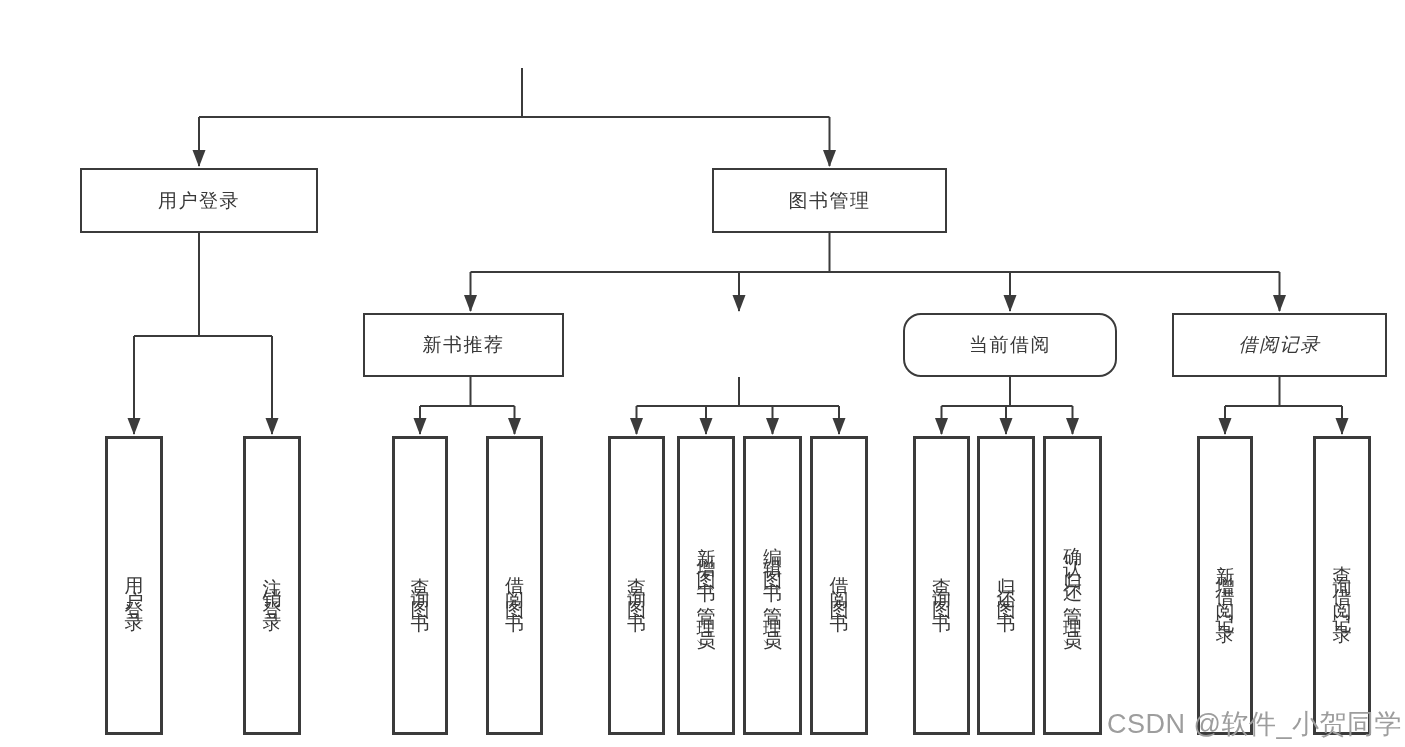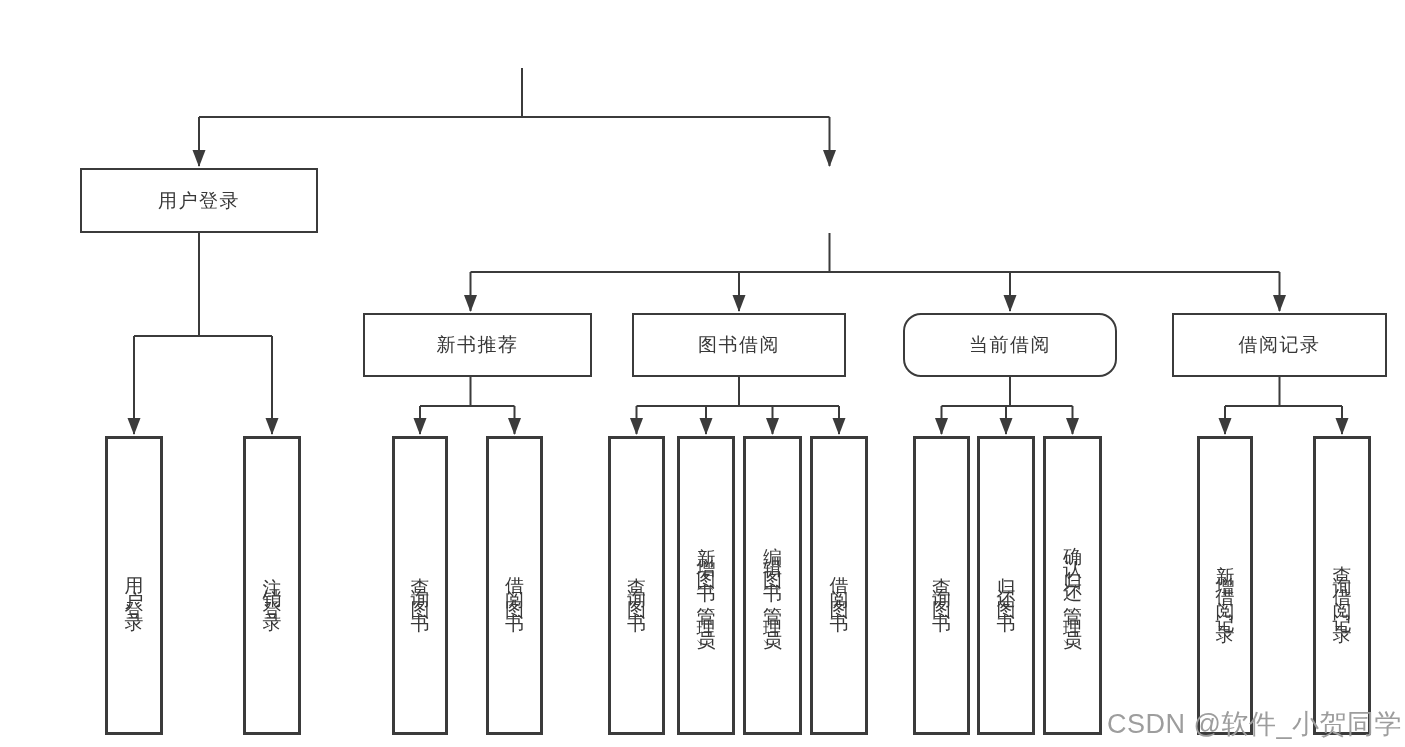--- a/index.html
+++ b/index.html
@@ -89,25 +89,25 @@
     <path marker-end="url(#arrowhead)" d="M839,406 V434"></path>
     <path marker-end="url(#arrowhead)" d="M941.5,406 V434"></path>
     <path marker-end="url(#arrowhead)" d="M1006,406 V434"></path>
     <path marker-end="url(#arrowhead)" d="M1072.5,406 V434"></path>
     <path marker-end="url(#arrowhead)" d="M1225,406 V434"></path>
     <path marker-end="url(#arrowhead)" d="M1342,406 V434"></path>
   </svg>
 
 
   <div class="box" style="left:80px; top:168px; width:238px; height:65px;">用户登录</div>
+  <div class="box" style="left:712px; top:168px; width:235px; height:65px;">图书管理</div>
 
-  <div class="box" style="left:363px; top:313px; width:229px; height:64px;">新书推荐</div>
-  <div class="box" style="left:632px; top:313px; width:214px; height:64px;">图书借阅</div>
+  <div class="box" style="left:363px; top:313px; width:201px; height:64px;">新书推荐</div>
   <div class="box" style="left:903px; top:313px; width:214px; height:64px;border-radius:18px;">当前借阅</div>
-  <div class="box" style="left:1172px; top:313px; width:215px; height:64px;">借阅记录</div>
+  <div class="box" style="left:1172px; top:313px; width:215px; height:64px;font-style:italic;">借阅记录</div>
 
   <div class="box leafbox" style="left:105px; top:436px; width:58px; height:299px;">
     <span class="vtext">用户登录</span>
   </div>
   <div class="box leafbox" style="left:243px; top:436px; width:58px; height:299px;">
     <span class="vtext">注销登录</span>
   </div>
 
   <div class="box leafbox" style="left:392px; top:436px; width:56px; height:299px;">
     <span class="vtext">查询图书</span>

